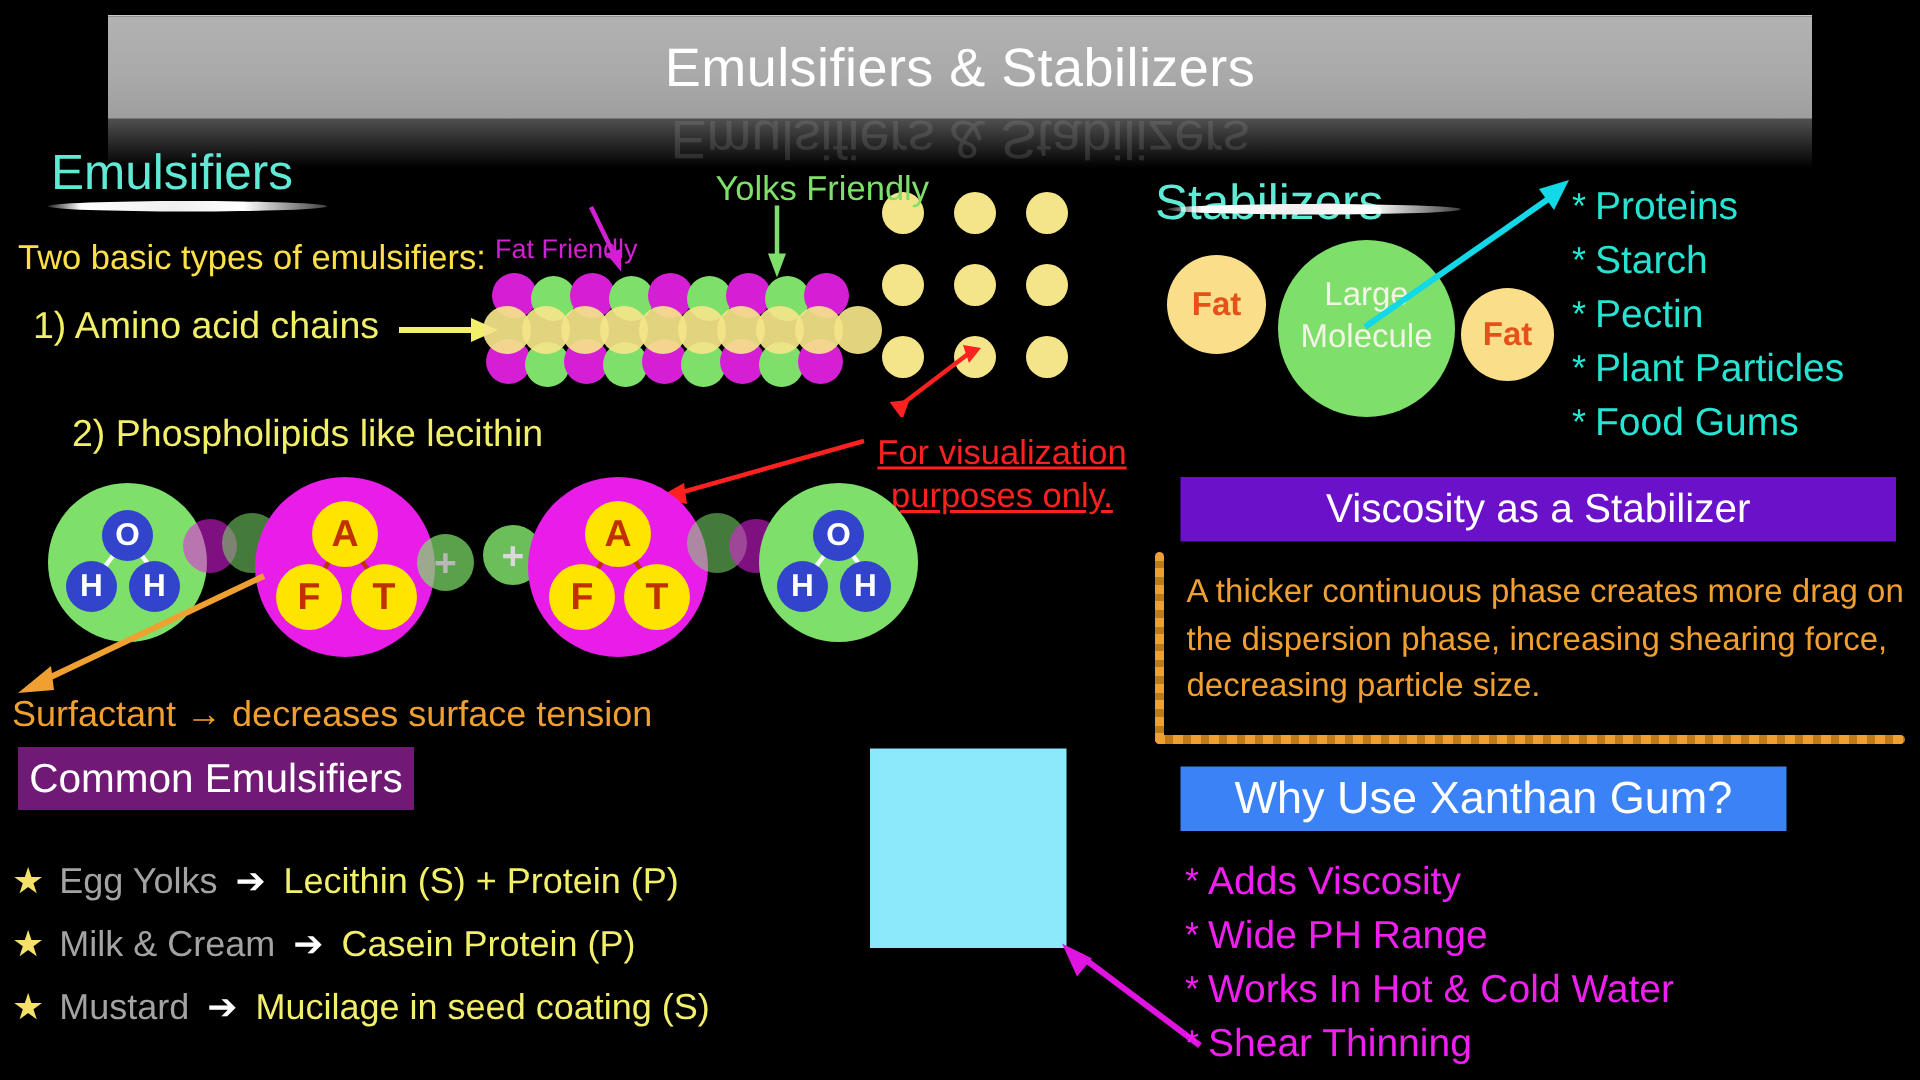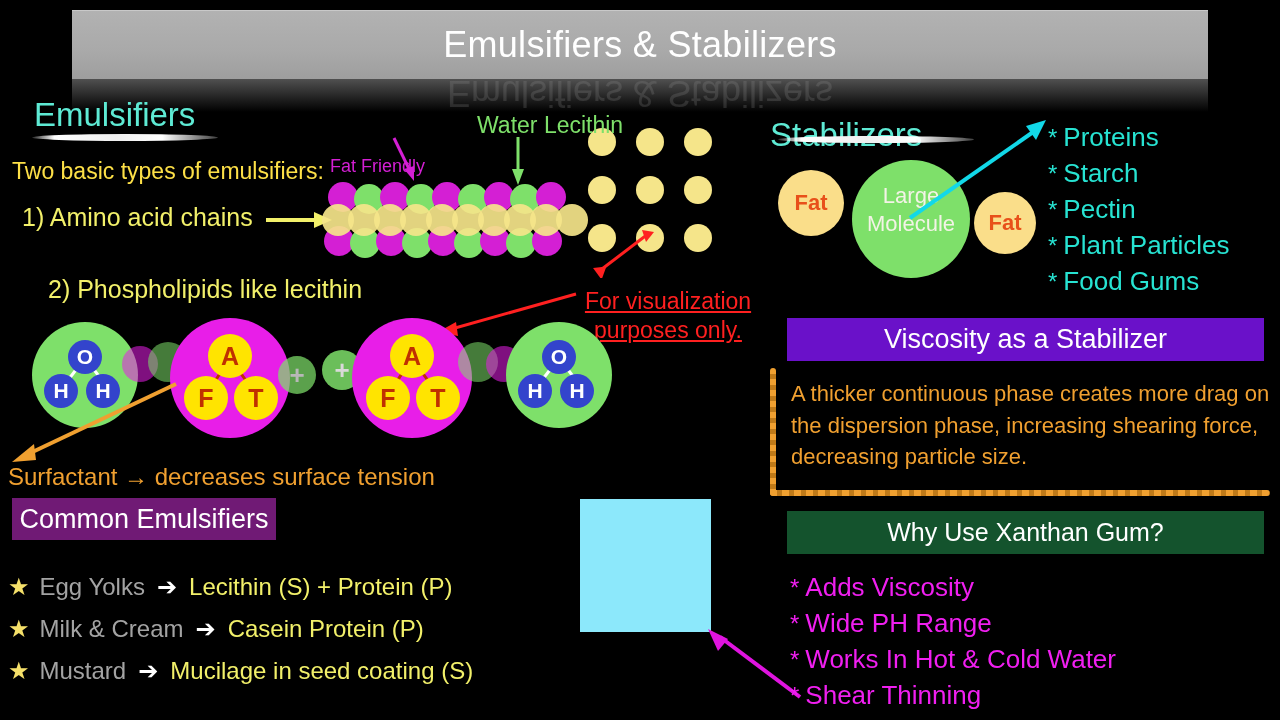--- a/index.html
+++ b/index.html
@@ -36,21 +36,21 @@
   .orange{color:#f0a030;}
   .red{color:#ff2020;}
   .pinkish{color:#a3a3a3;}
   .xgum{color:#f01ff0;}
   .cy2{color:#27e3d2;}
 
   
   .banner{display:flex;align-items:center;justify-content:center;color:#fff;}
   #banner-common{left:12px;top:498px;width:264px;height:42px;background:#701a75;font-size:27px;}
   #banner-visc{left:787px;top:318px;width:477px;height:43px;background:#6a11c9;font-size:27px;}
-  #banner-xan{left:787px;top:511px;width:477px;height:43px;background:#14532d;font-size:25px;}
+  #banner-xan{left:787px;top:511px;width:404px;height:43px;background:#3b82f6;font-size:30px;}
 
   
   #visc-box{left:770px;top:368px;width:500px;height:128px;}
   #visc-box .edgeL{position:absolute;left:0;top:0;width:6px;height:128px;
      background:repeating-linear-gradient(180deg,#f0a030 0 6px,#c07a18 6px 11px);border-radius:3px;}
   #visc-box .edgeB{position:absolute;left:0;bottom:0;width:500px;height:6px;
      background:repeating-linear-gradient(90deg,#f0a030 0 7px,#c07a18 7px 12px);border-radius:3px;}
   #visc-text{left:791px;top:378px;width:480px;font-size:22px;color:#f0a030;line-height:1.44;}
 
   
@@ -137,21 +137,21 @@
     <div class="circ" style="left:48px;top:96px;width:28px;height:28px;background:#f5e58a;"></div>
     <div class="circ" style="left:96px;top:96px;width:28px;height:28px;background:#f5e58a;"></div>
   </div>
 
   <div class="abs t magenta" style="left:330px;top:112px;font-size:18px;margin-top:44px;">Fat Friendly</div>
   <svg class="abs" style="left:388px;top:135px;" width="36" height="50">
     <line x1="6" y1="3" x2="22" y2="36" stroke="#d41fd4" stroke-width="3"></line>
     <polygon points="16,34 26,46 26,31" fill="#d41fd4"></polygon>
   </svg>
 
-  <div class="abs t lgreen" style="left:477px;top:112px;font-size:23px;">Water Lecithin</div>
+  <div class="abs t lgreen" style="left:477px;top:112px;font-size:23px;">Yolks Friendly</div>
   <svg class="abs" style="left:506px;top:135px;" width="30" height="52">
     <line x1="12" y1="2" x2="12" y2="38" stroke="#7ee06a" stroke-width="3"></line>
     <polygon points="6,34 12,50 18,34" fill="#7ee06a"></polygon>
   </svg>
 
   <div class="abs red" style="left:578px;top:272px;font-size:23px;line-height:1.25;text-align:center;width:180px;margin-top:15px;">
     <div class="und-red">For visualization</div>
     <div class="und-red">purposes only.</div>
   </div>
   <svg class="abs" style="left:590px;top:228px;" width="70" height="50">

